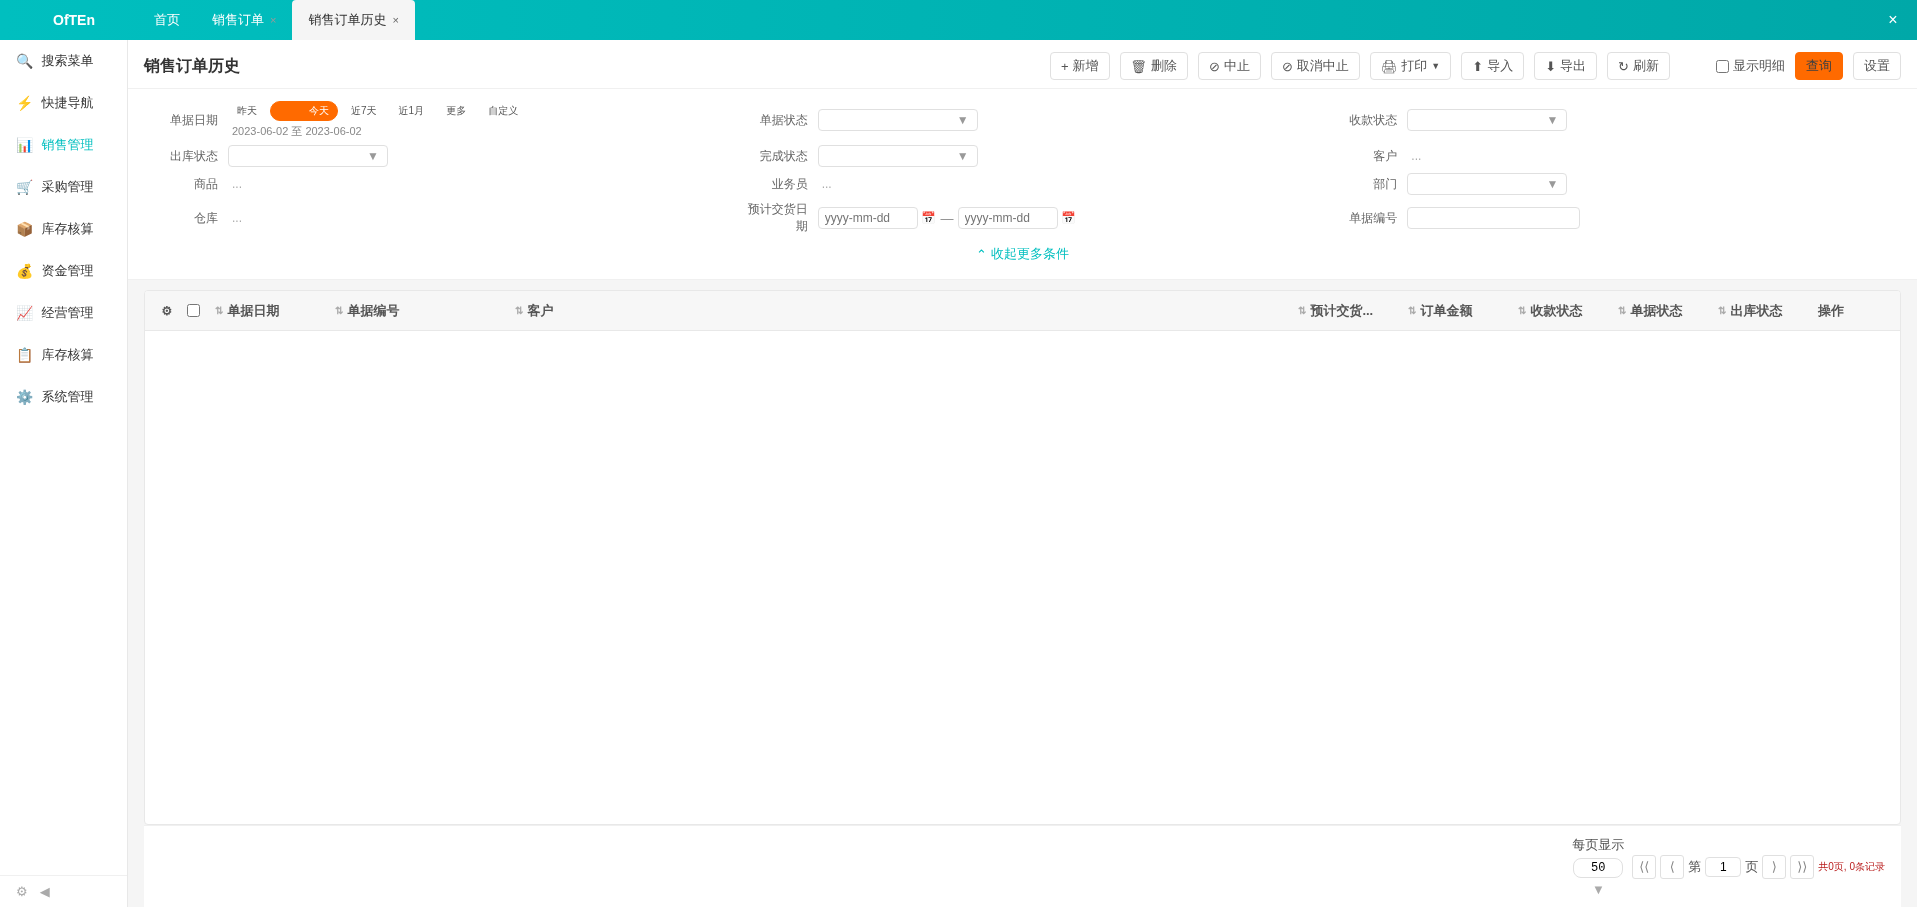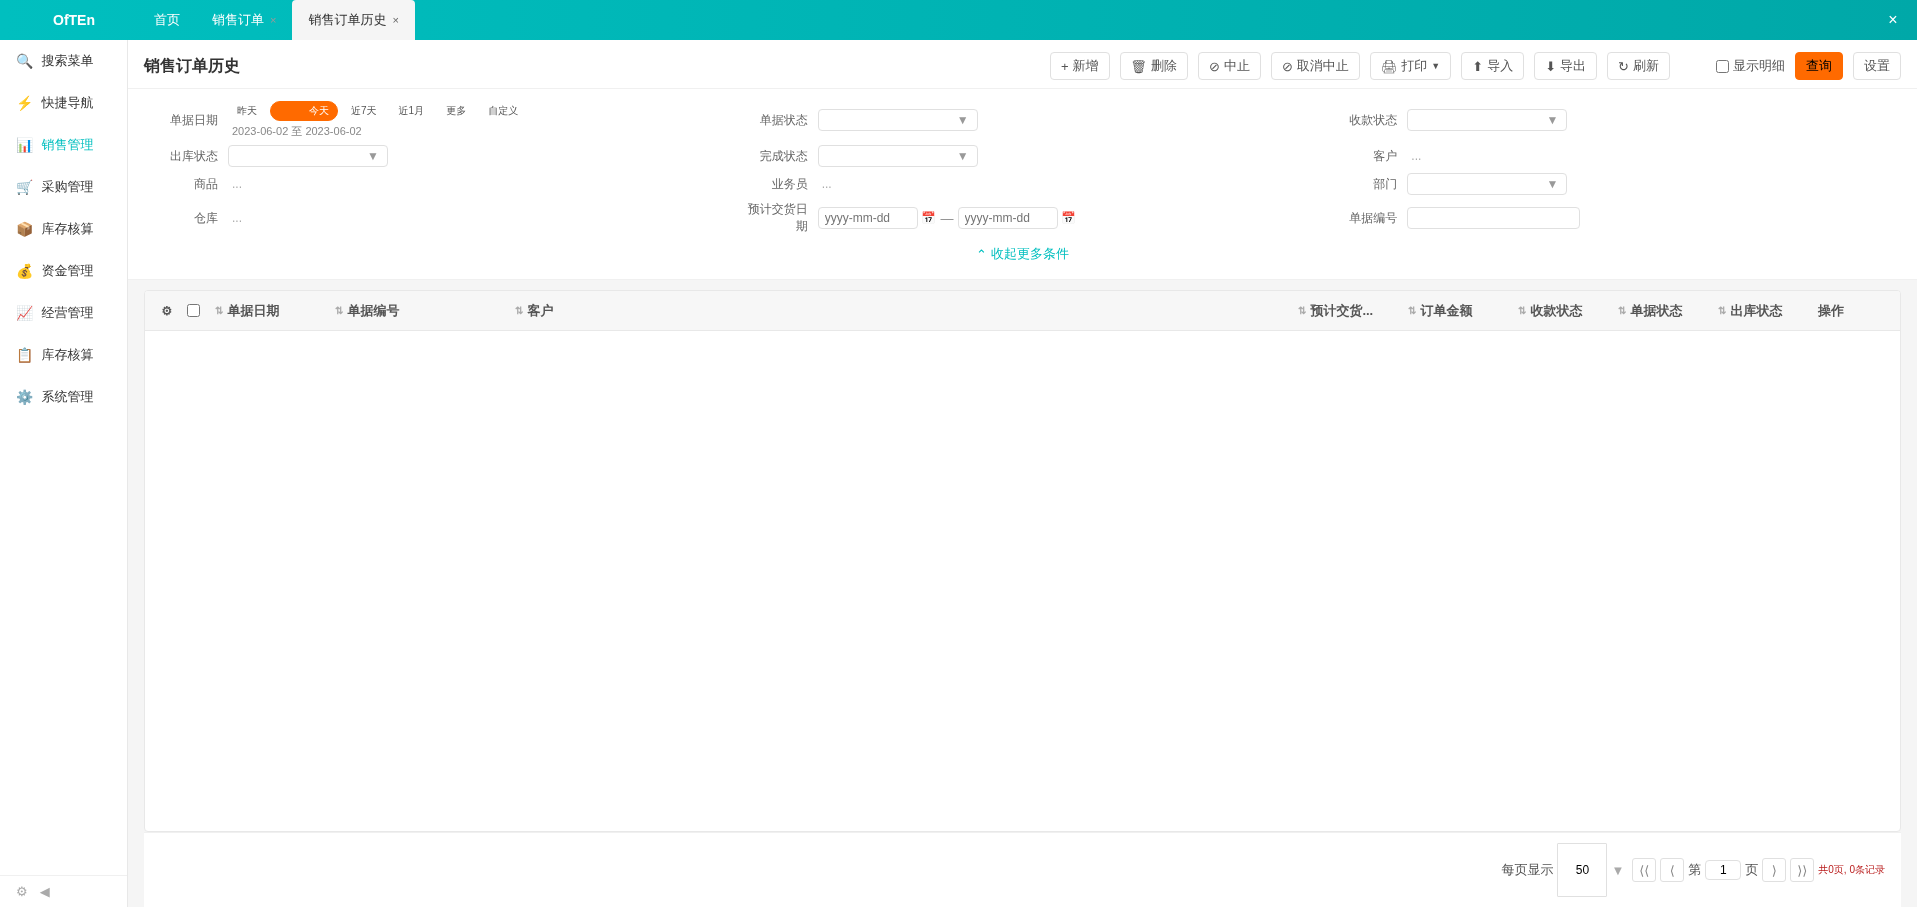--- a/index.html
+++ b/index.html
@@ -113,21 +113,21 @@
       gap: 4px;
       padding: 4px 10px;
       border: 1px solid #e0e0e0;
       border-radius: 4px;
       background: #fff;
       cursor: pointer;
       color: #555;
       font-size: 12px;
       white-space: nowrap;
     }
-    .toolbar-btn.primary { background: #ff6a00; border-color: #ff6a00; color: #000000; }
+    .toolbar-btn.primary { background: #ff6a00; border-color: #ff6a00; color: #404040; }
     .show-detail-cb { display: flex; align-items: center; gap: 4px; cursor: pointer; color: #555; font-size: 12px; padding-left: 36px; }
 
     
     .filter-area {
       background: #fff;
       padding: 12px 20px;
       border-bottom: 1px solid #f0f0f0;
     }
     .filter-label {
       width: 80px;
@@ -289,28 +289,30 @@
       border-top: 1px solid #f0f0f0;
       gap: 8px;
       margin: 0 16px;
     }
     .page-size-select {
       display: flex;
       align-items: center;
       gap: 4px;
       color: #555;
       font-size: 12px;
+      flex-direction: column;
     }
     .page-size-input {
       border: 1px solid #e0e0e0;
-      border-radius: 1px;
-      padding: 19px 6px;
+      border-radius: 8px;
+      padding: 2px 6px;
       font-size: 12px;
       width: 50px;
       text-align: center;
+      font-family: Liberation Mono, monospace;
     }
     .page-nav {
       display: flex;
       align-items: center;
       gap: 4px;
       color: #555;
       font-size: 12px;
     }
     .page-nav-btn {
       width: 24px; height: 24px;

